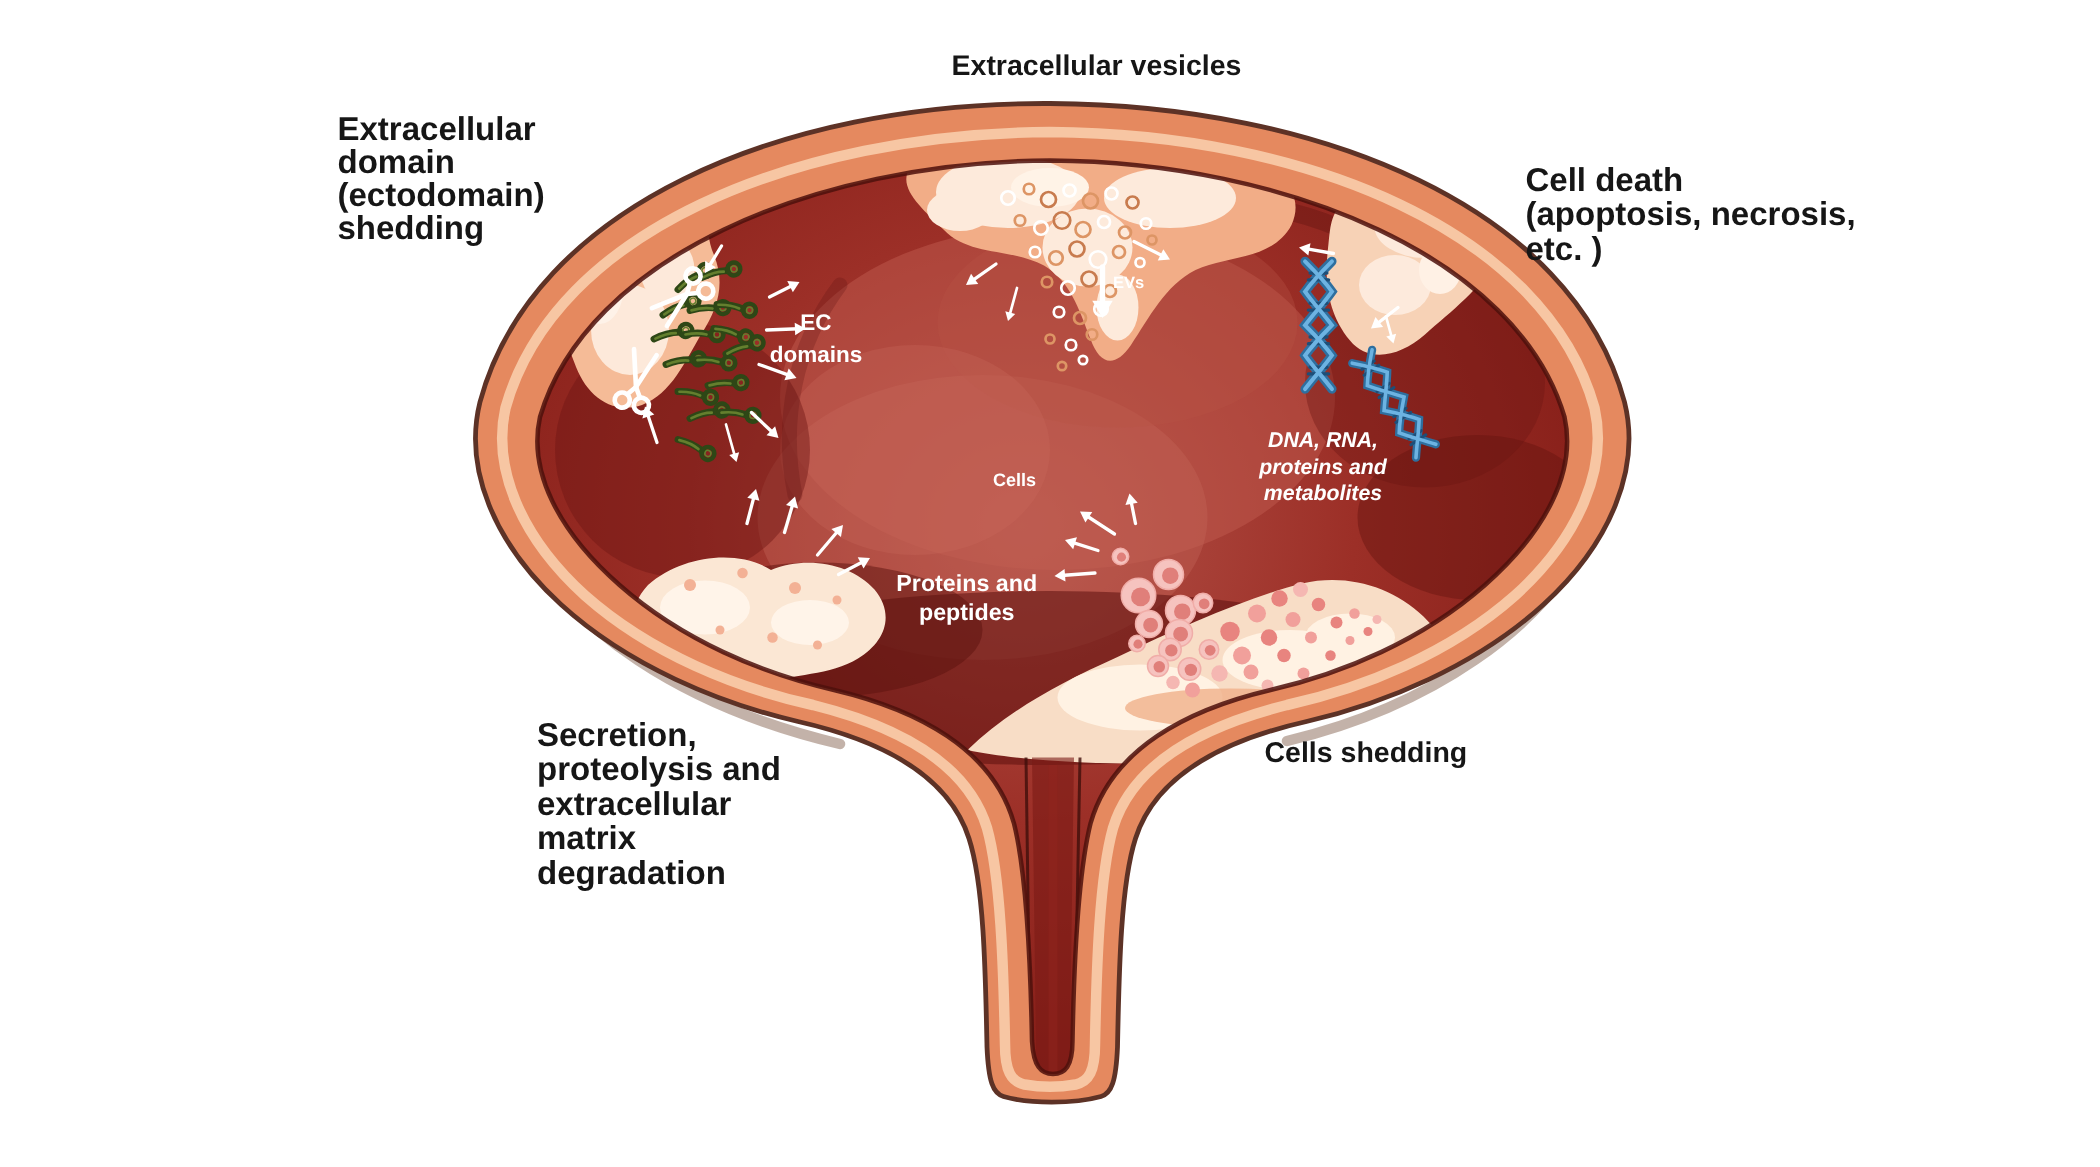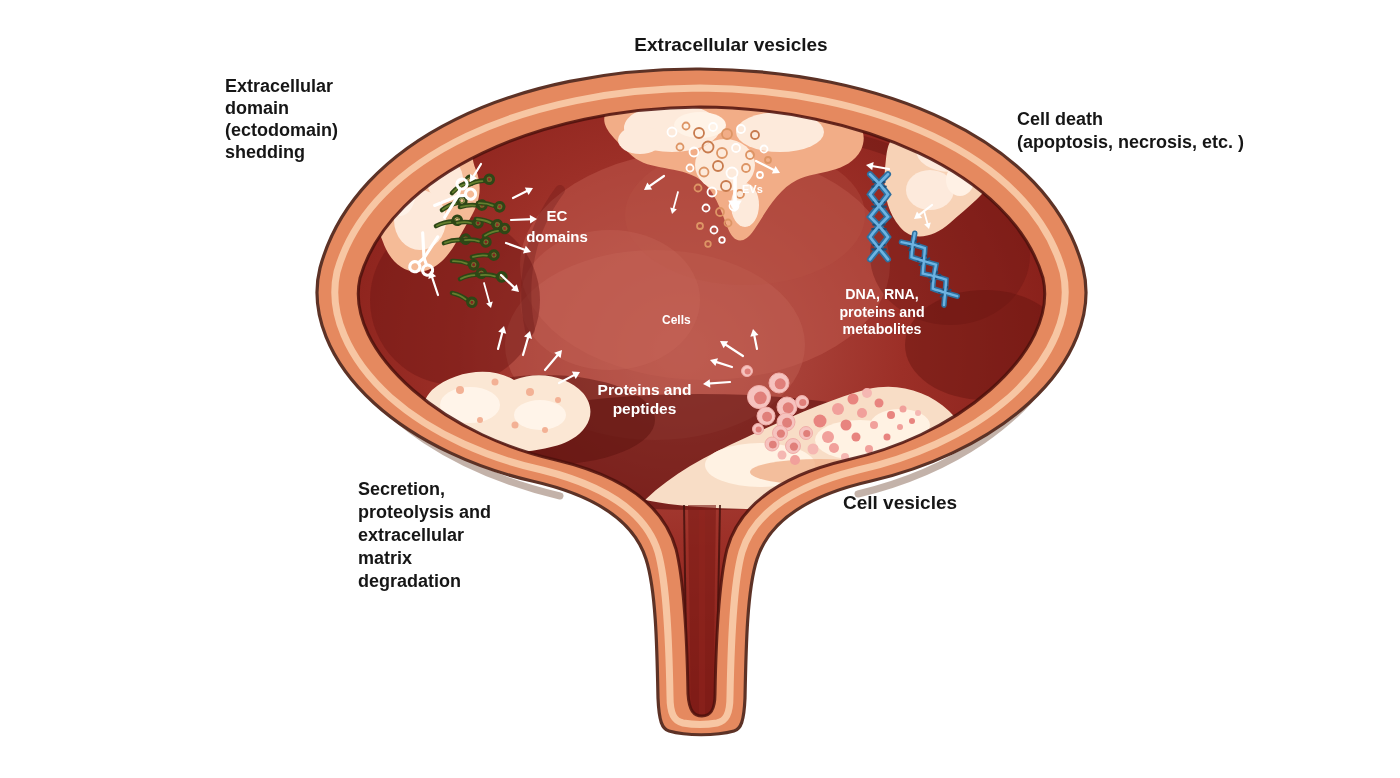--- a/index.html
+++ b/index.html
@@ -1,19 +1,19 @@
 <!DOCTYPE html>
 <html><head>
 <meta charset="utf-8">
 <style>
   html,body{margin:0;padding:0;background:#ffffff;}
   .stage{position:relative;width:1257px;height:778px;background:#ffffff;overflow:hidden;
          font-family:"Liberation Sans", sans-serif;}
   .stage svg{position:absolute;left:0;top:0;}
-  .lbl{position:absolute;color:#161616;font-weight:700;white-space:pre-line;line-height:22px;font-size:18px;}
+  .lbl{position:absolute;color:#161616;font-weight:700;white-space:pre-line;line-height:22px;font-size:22px;}
   .wlbl{position:absolute;color:#ffffff;font-weight:600;white-space:pre-line;line-height:19px;font-size:15px;}
   .ctr{text-align:center;}
 </style>
 </head>
 <body>
 
 <div class="stage">
 
 <svg width="1400" height="778" viewBox="0 0 1400 778">
   <defs>
@@ -451,25 +451,25 @@
 domain
 (ectodomain)
 shedding</div>
 <div class="lbl" style="left:358px;top:478px;line-height:23px;">Secretion,
 proteolysis and
 extracellular
 matrix
 degradation</div>
 <div class="lbl" style="left:1017px;top:108px;line-height:23px;">Cell death
 (apoptosis, necrosis, etc. )</div>
-<div class="lbl" style="left:843px;top:492px;font-size:19px;">Cell vesicles</div>
+<div class="lbl" style="left:843px;top:492px;font-size:19px;">Cells shedding</div>
 
 <div class="wlbl" style="left:742px;top:180px;font-size:11px;">EVs</div>
-<div class="wlbl ctr" style="left:505px;top:206px;width:104px;line-height:20.5px;">EC
+<div class="wlbl ctr" style="left:492px;top:206px;width:104px;line-height:20.5px;">EC
 domains</div>
-<div class="wlbl ctr" style="left:808px;top:286px;width:148px;font-size:14.2px;line-height:17.5px;">DNA, RNA,
+<div class="wlbl ctr" style="left:808px;top:286px;width:148px;font-size:14.2px;line-height:17.5px;font-style:italic;">DNA, RNA,
 proteins and
 metabolites</div>
 <div class="wlbl" style="left:662px;top:311px;font-size:12px;">Cells</div>
 <div class="wlbl ctr" style="left:572px;top:381px;width:145px;font-size:15.5px;line-height:18.5px;">Proteins and
 peptides</div>
 
 </div>
 
 </body></html>

